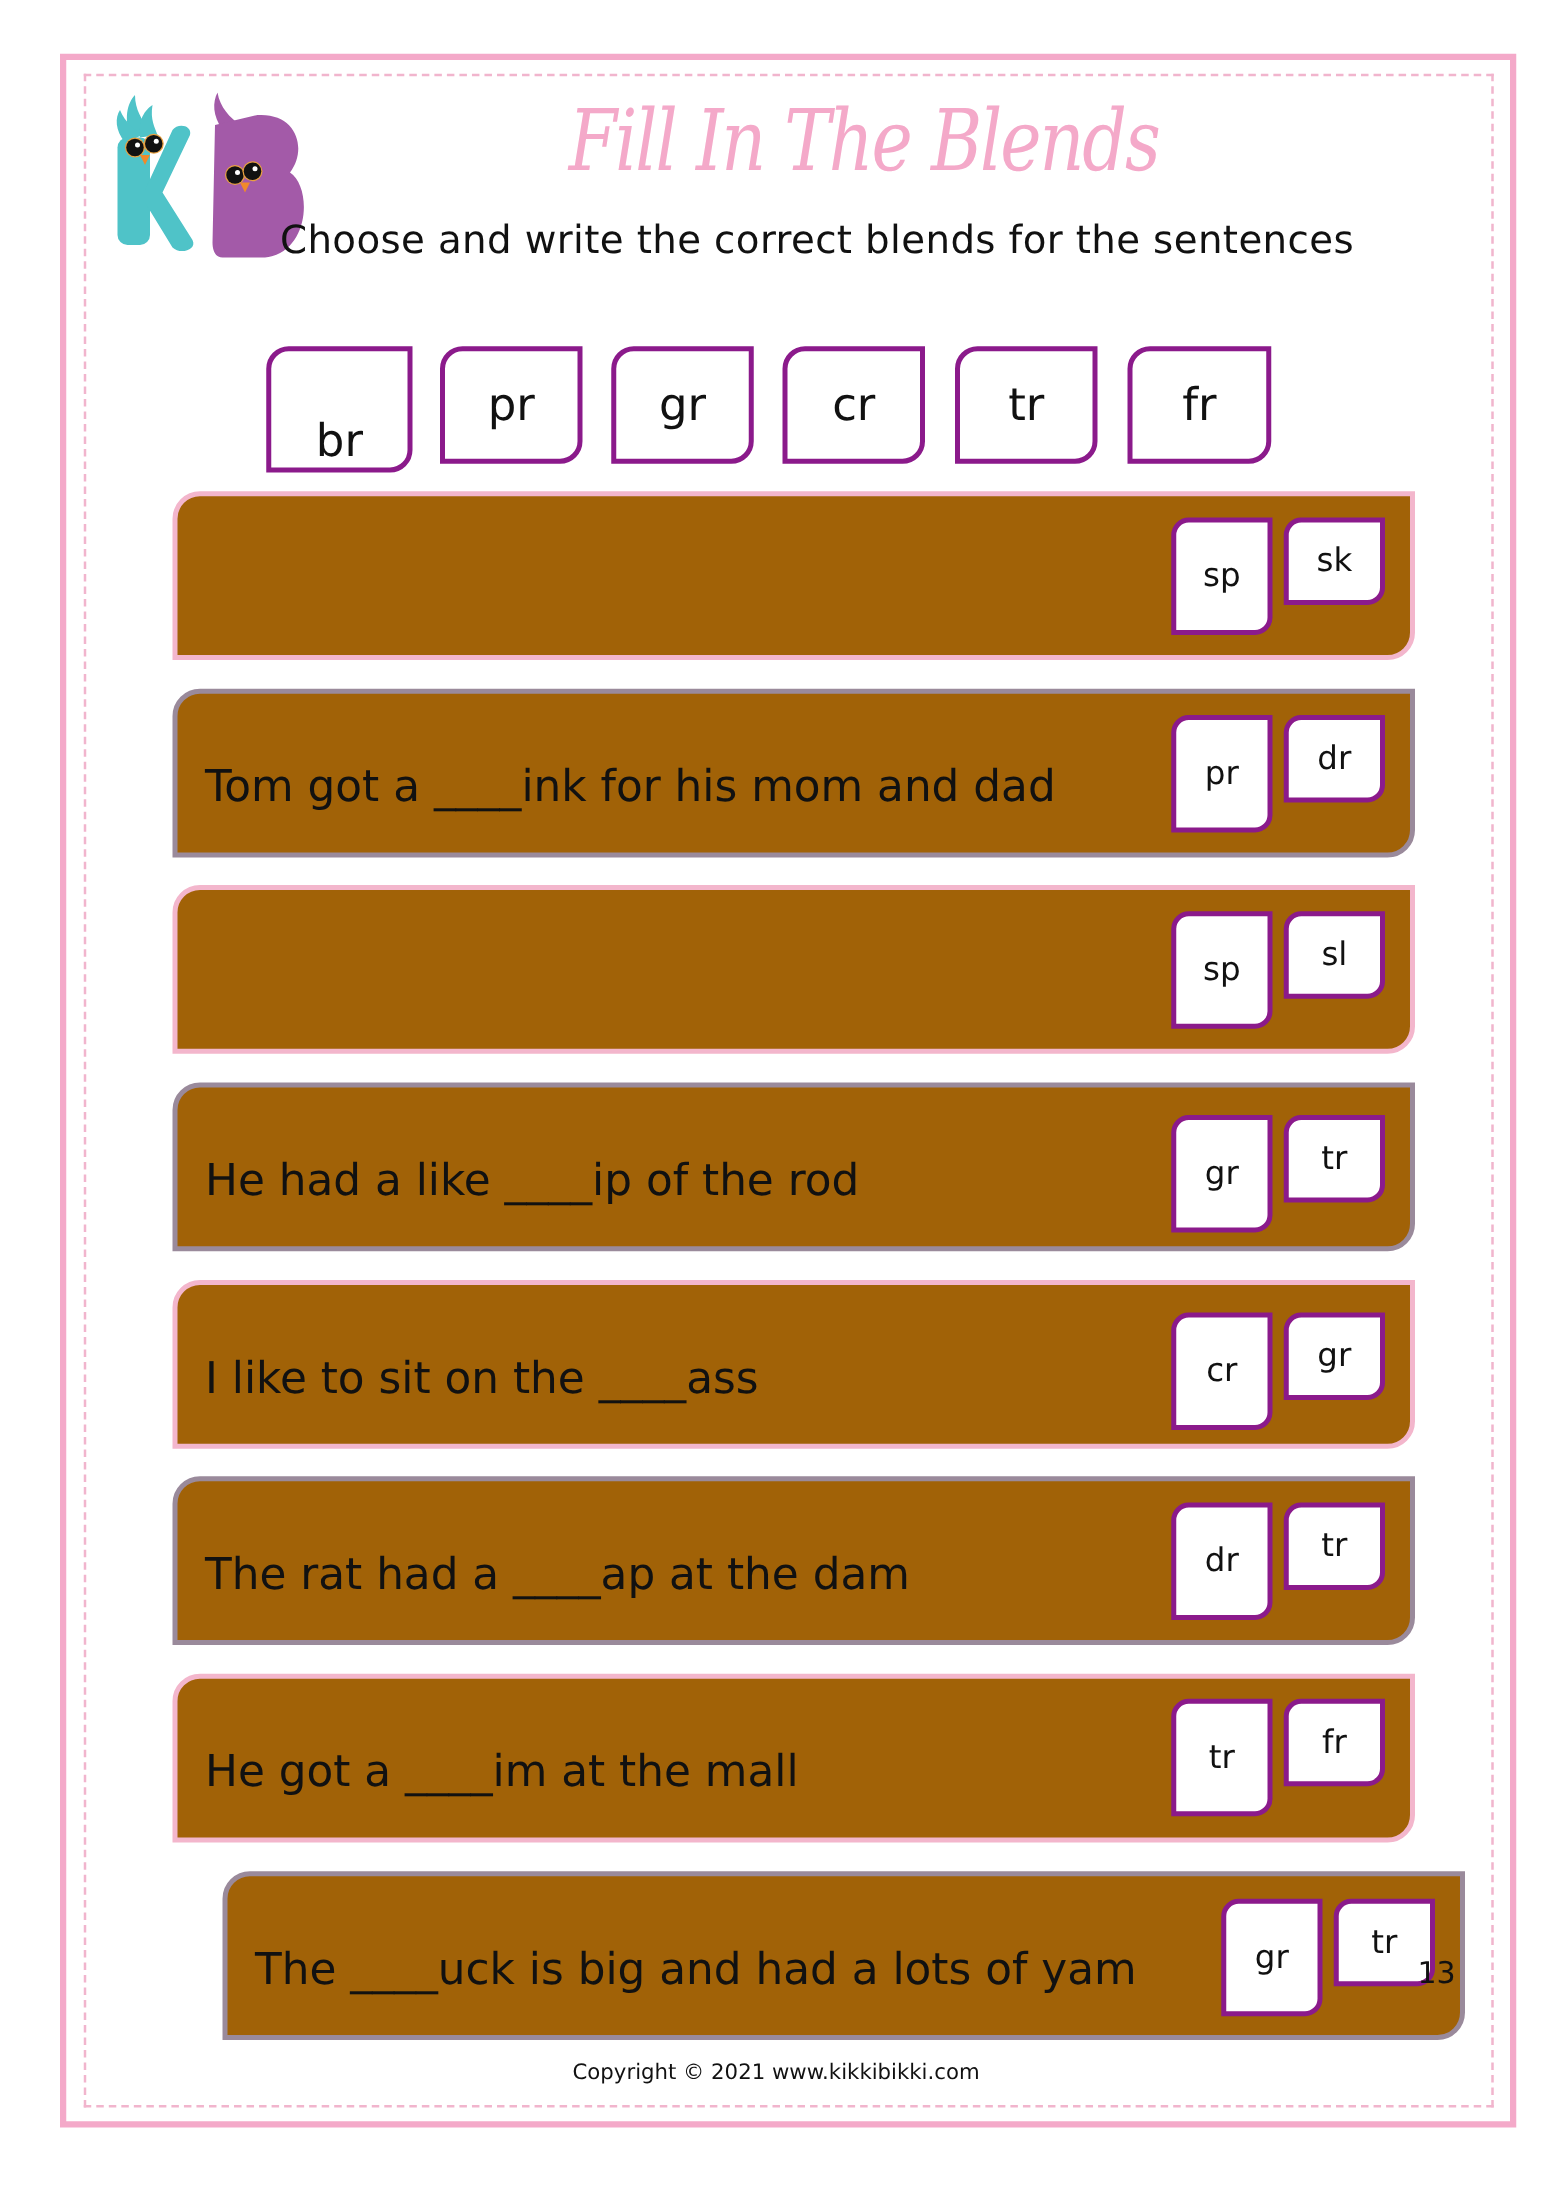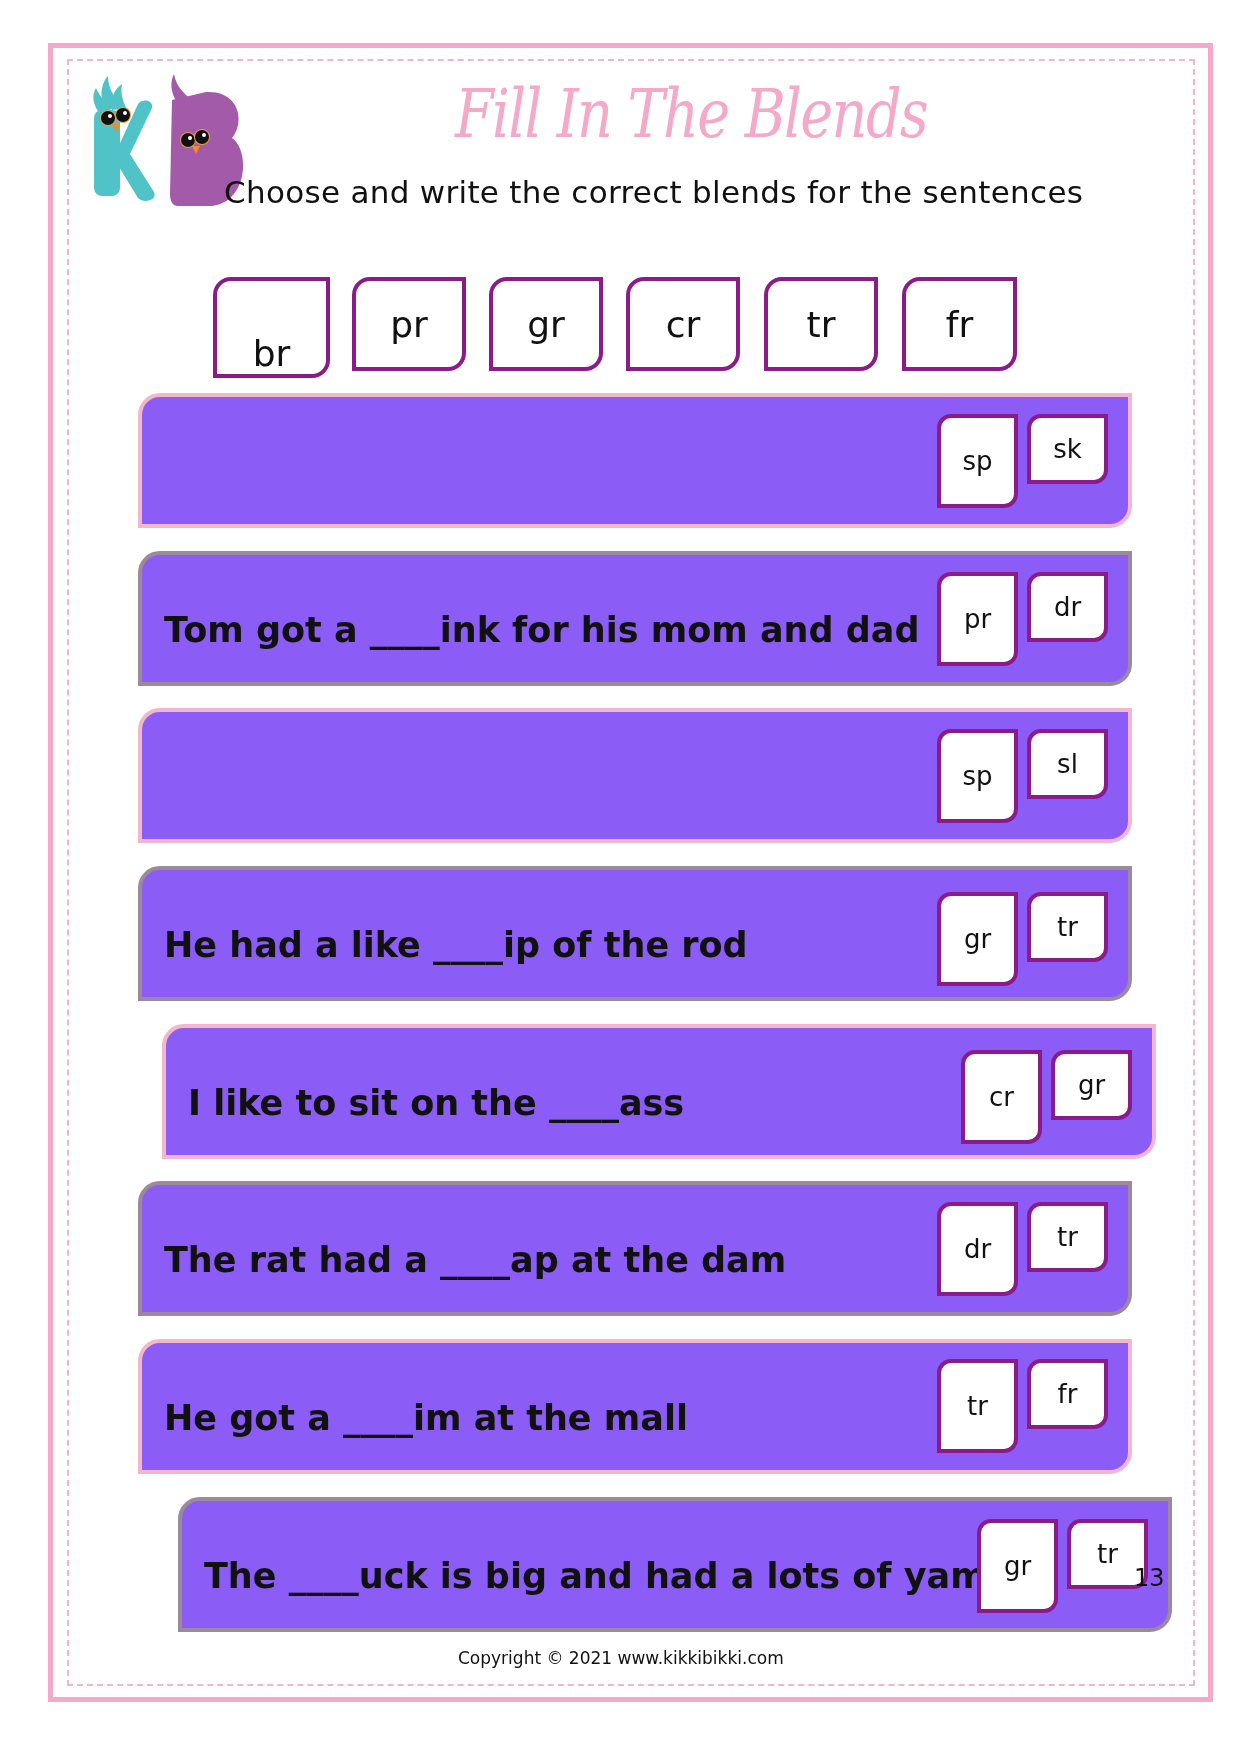--- a/index.html
+++ b/index.html
@@ -16,24 +16,24 @@
          transform:scaleX(0.82); transform-origin:left center; }
   .subtitle { position:absolute; left:224px; top:172px; font-size:31px; line-height:40px;
          color:#111; white-space:nowrap; letter-spacing:0.3px; }
   .blend-bank { position:absolute; left:0; top:0; }
   .tile { position:absolute; box-sizing:border-box; border:4px solid #8b1a8b;
          border-radius:18px 0 18px 0; background:#fff; display:flex;
          align-items:center; justify-content:center; font-size:36px; color:#111;
          cursor:pointer; }
   .tile.small { font-size:26px; border-radius:14px 0 14px 0; }
   .row { position:absolute; left:138px; width:994px; height:135px; box-sizing:border-box;
-         border:4px solid #f3b6cc; border-radius:22px 0 22px 0; background:#8b5cf6; }
+         border:4px solid #f3b6cc; border-radius:22px 0 22px 0; background:#a16207; }
   .row.gray { border-color:#9a8a9b; }
   .row .sentence { position:absolute; left:22px; top:0; height:150px; display:flex;
-         align-items:center; font-size:35px; white-space:nowrap; color:#111;font-weight:bold; }
+         align-items:center; font-size:35px; white-space:nowrap; color:#111; }
   .row .opt1 { left:795px; top:17px; width:81px; height:94px; }
   .row .opt2 { left:885px; top:17px; width:81px; height:70px; }
   .footer-copy { position:absolute; left:458px; top:1648px; font-size:17px; color:#111;
          white-space:nowrap; }
   .page-num { position:absolute; left:1134px; top:1564px; font-size:24px; color:#111; }
 </style>
 </head>
 <body>
 
 <div class="outer-border"></div>
@@ -100,21 +100,21 @@
   <div class="tile small opt1">sp</div>
   <div class="tile small opt2">sl</div>
 </div>
 
 <div class="row gray" style="top:866px;">
   <div class="sentence">He had a like ____ip of the rod</div>
   <div class="tile small opt1" style="top:22px;">gr</div>
   <div class="tile small opt2" style="top:22px;">tr</div>
 </div>
 
-<div class="row" style="top:1024px;margin-left:24px;">
+<div class="row" style="top:1024px;">
   <div class="sentence">I like to sit on the ____ass</div>
   <div class="tile small opt1" style="top:22px;">cr</div>
   <div class="tile small opt2" style="top:22px;">gr</div>
 </div>
 
 <div class="row gray" style="top:1181px;">
   <div class="sentence">The rat had a ____ap at the dam</div>
   <div class="tile small opt1">dr</div>
   <div class="tile small opt2">tr</div>
 </div>

